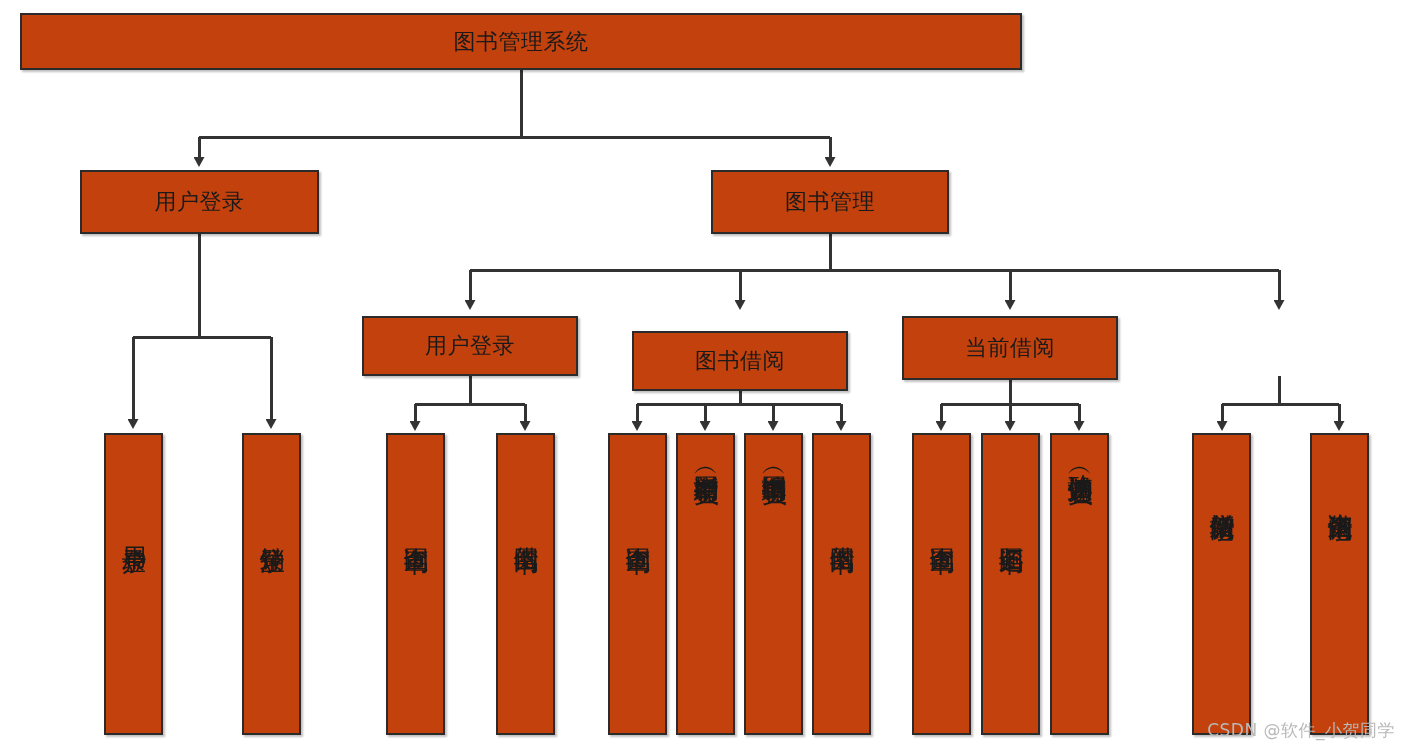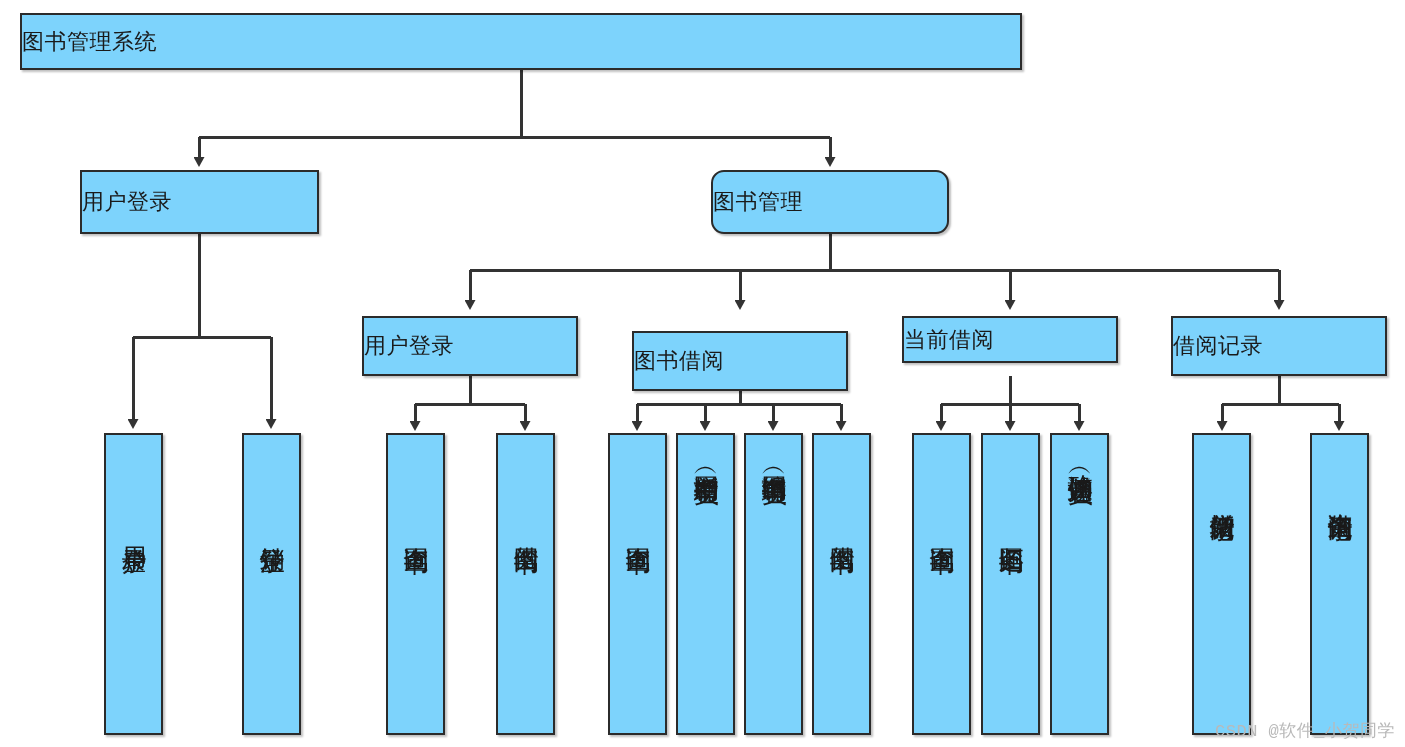--- a/index.html
+++ b/index.html
@@ -19,26 +19,26 @@
     position: absolute;
     left: 0;
     top: 0;
     width: 1405px;
     height: 747px;
     pointer-events: none;
   }
   .node {
     position: absolute;
     box-sizing: border-box;
-    background: #7dd3fc;
+    background: #c2410c;
     border: 2px solid #2b2b2b;
     box-shadow: 2px 2px 2px rgba(0,0,0,0.25);
     display: flex;
     align-items: center;
-    justify-content: flex-start;
+    justify-content: center;
     color: #1a1a1a;
   }
   .node-label {
     display: block;
     text-align: center;
     line-height: 1.18;
     letter-spacing: 0.5px;
   }
   .node.horiz .node-label {
     writing-mode: horizontal-tb;
@@ -66,21 +66,20 @@
     margin-top: 14px;
   }
   .watermark {
     position: absolute;
     right: 10px;
     bottom: 5px;
     font-size: 17px;
     color: #b9b9b9;
     white-space: nowrap;
     letter-spacing: 0.5px;
-    font-family: Liberation Mono, monospace;
   }
 </style>
 </head>
 <body>
 
 <div id="canvas">
 
   <svg id="wires" viewBox="0 0 1405 747" xmlns="http://www.w3.org/2000/svg">
     <defs>
       <marker id="arrow" markerWidth="10" markerHeight="11" refX="1" refY="5.5" orient="auto" markerUnits="userSpaceOnUse">
@@ -131,35 +130,32 @@
     </g>
   </svg>
 
   <div class="node horiz" style="left:20px; top:13px; width:1002px; height:57px;">
     <span class="node-label">图书管理系统</span>
   </div>
 
   <div class="node horiz" style="left:80px; top:170px; width:239px; height:64px;">
     <span class="node-label">用户登录</span>
   </div>
-  <div class="node horiz" style="left:711px; top:170px; width:238px; height:64px;border-radius:13px;">
+  <div class="node horiz" style="left:711px; top:170px; width:238px; height:64px;">
     <span class="node-label">图书管理</span>
   </div>
 
   <div class="node horiz" style="left:362px; top:316px; width:216px; height:60px;">
     <span class="node-label">用户登录</span>
   </div>
   <div class="node horiz" style="left:632px; top:331px; width:216px; height:60px;">
     <span class="node-label">图书借阅</span>
   </div>
-  <div class="node horiz" style="left:902px; top:316px; width:216px; height:47px;">
+  <div class="node horiz" style="left:902px; top:316px; width:216px; height:64px;">
     <span class="node-label">当前借阅</span>
-  </div>
-  <div class="node horiz" style="left:1171px; top:316px; width:216px; height:60px;">
-    <span class="node-label">借阅记录</span>
   </div>
 
   <div class="node vert mid" style="left:104px; top:433px; width:59px; height:302px;">
     <span class="node-label">用户登录</span>
   </div>
   <div class="node vert mid" style="left:242px; top:433px; width:59px; height:302px;">
     <span class="node-label">注销登录</span>
   </div>
 
   <div class="node vert mid" style="left:386px; top:433px; width:59px; height:302px;">

